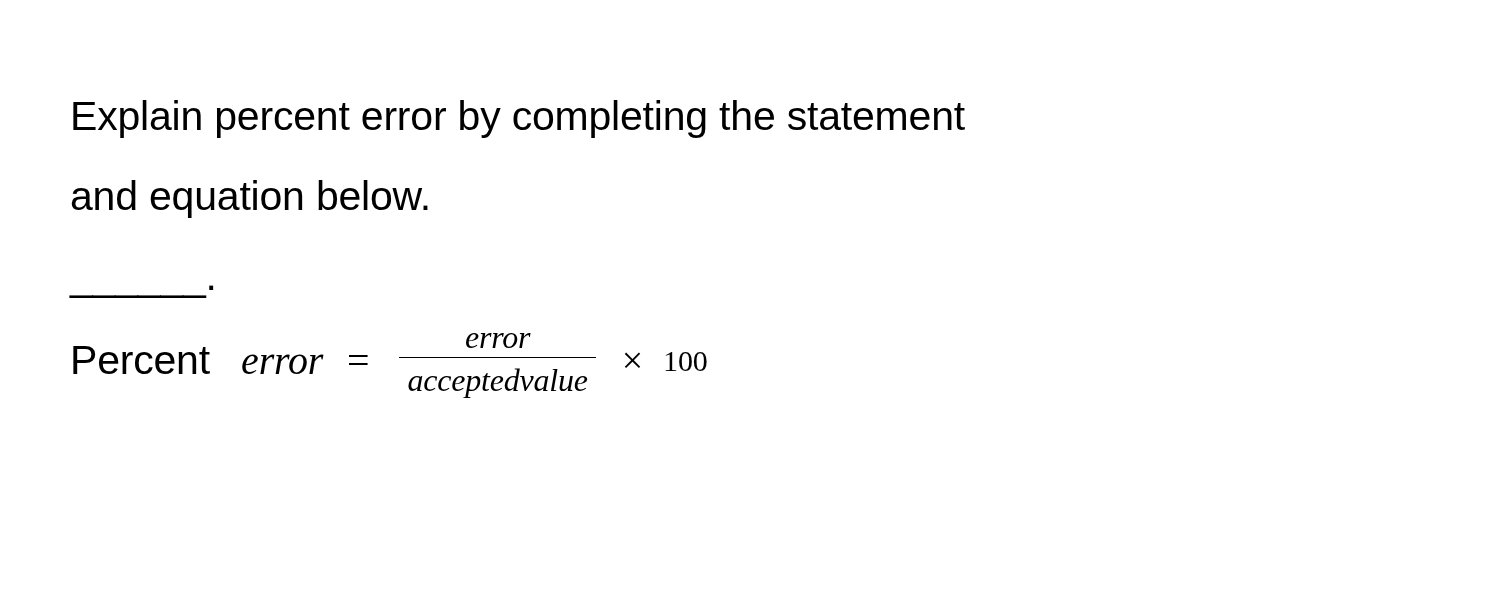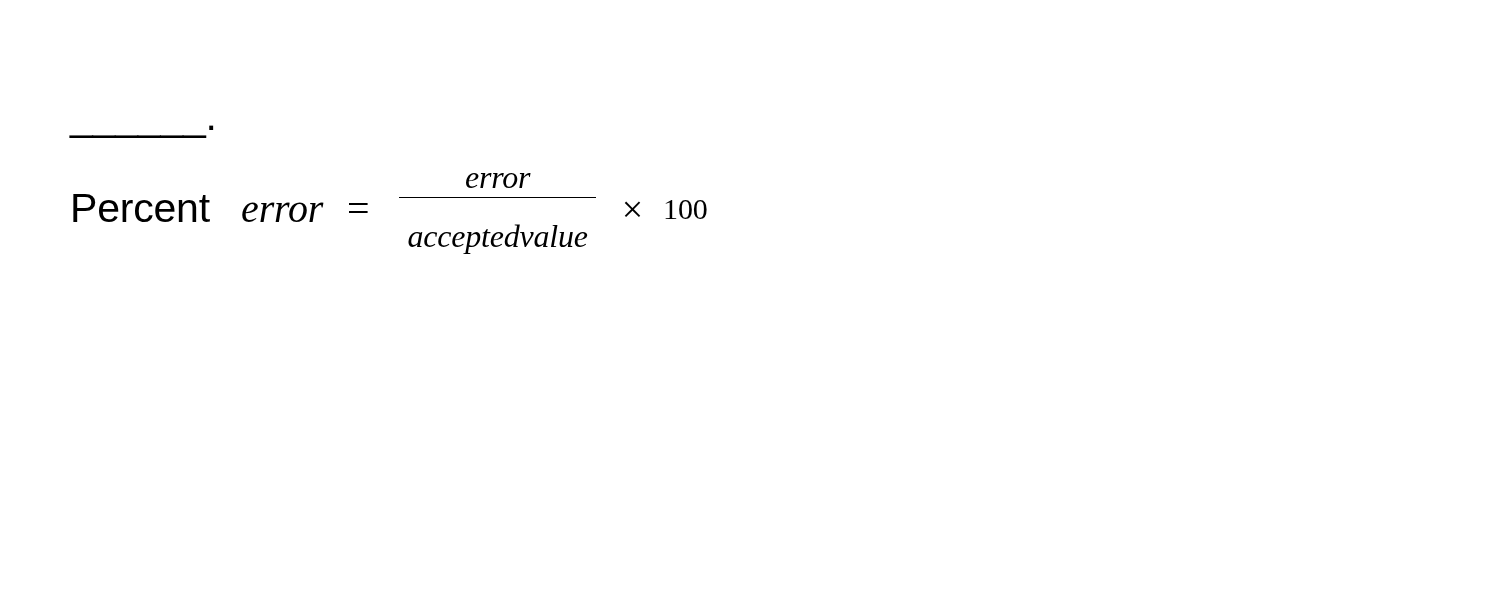--- a/index.html
+++ b/index.html
@@ -51,41 +51,43 @@
       font-style: italic;
       font-size: 32px;
       padding: 0 8px 2px 8px;
       line-height: 1.1;
     }
     .fraction-bottom {
       font-family: 'Times New Roman', Times, serif;
       font-style: italic;
       font-size: 32px;
       border-top: 1.6px solid #000;
-      padding: 18px 8px 0 8px;
+      padding: 2px 8px 0 8px;
       line-height: 1.3;
       text-align: center;
     }
     .times {
       font-family: 'Times New Roman', Times, serif;
       font-size: 38px;
       margin: 0 10px;
     }
     .hundred {
       font-family: 'Times New Roman', Times, serif;
       font-size: 30px;
     }
     .percent-label {
       font-size: 41px;
     }
   </style>
 </head>
 <body>
 
 <div class="content">
+  <div class="line">Explain percent error by completing the statement</div>
+  <div class="line">and equation below.</div>
   <div class="line">______.</div>
   <div class="equation-line">
     <span class="percent-label">Percent</span>
     <span>&nbsp;</span>
     <span class="math-italic">error</span>
     <span class="equals">=</span>
     <span class="fraction">
       <span class="fraction-top">error</span>
       <span class="fraction-bottom">acceptedvalue</span>
     </span>

